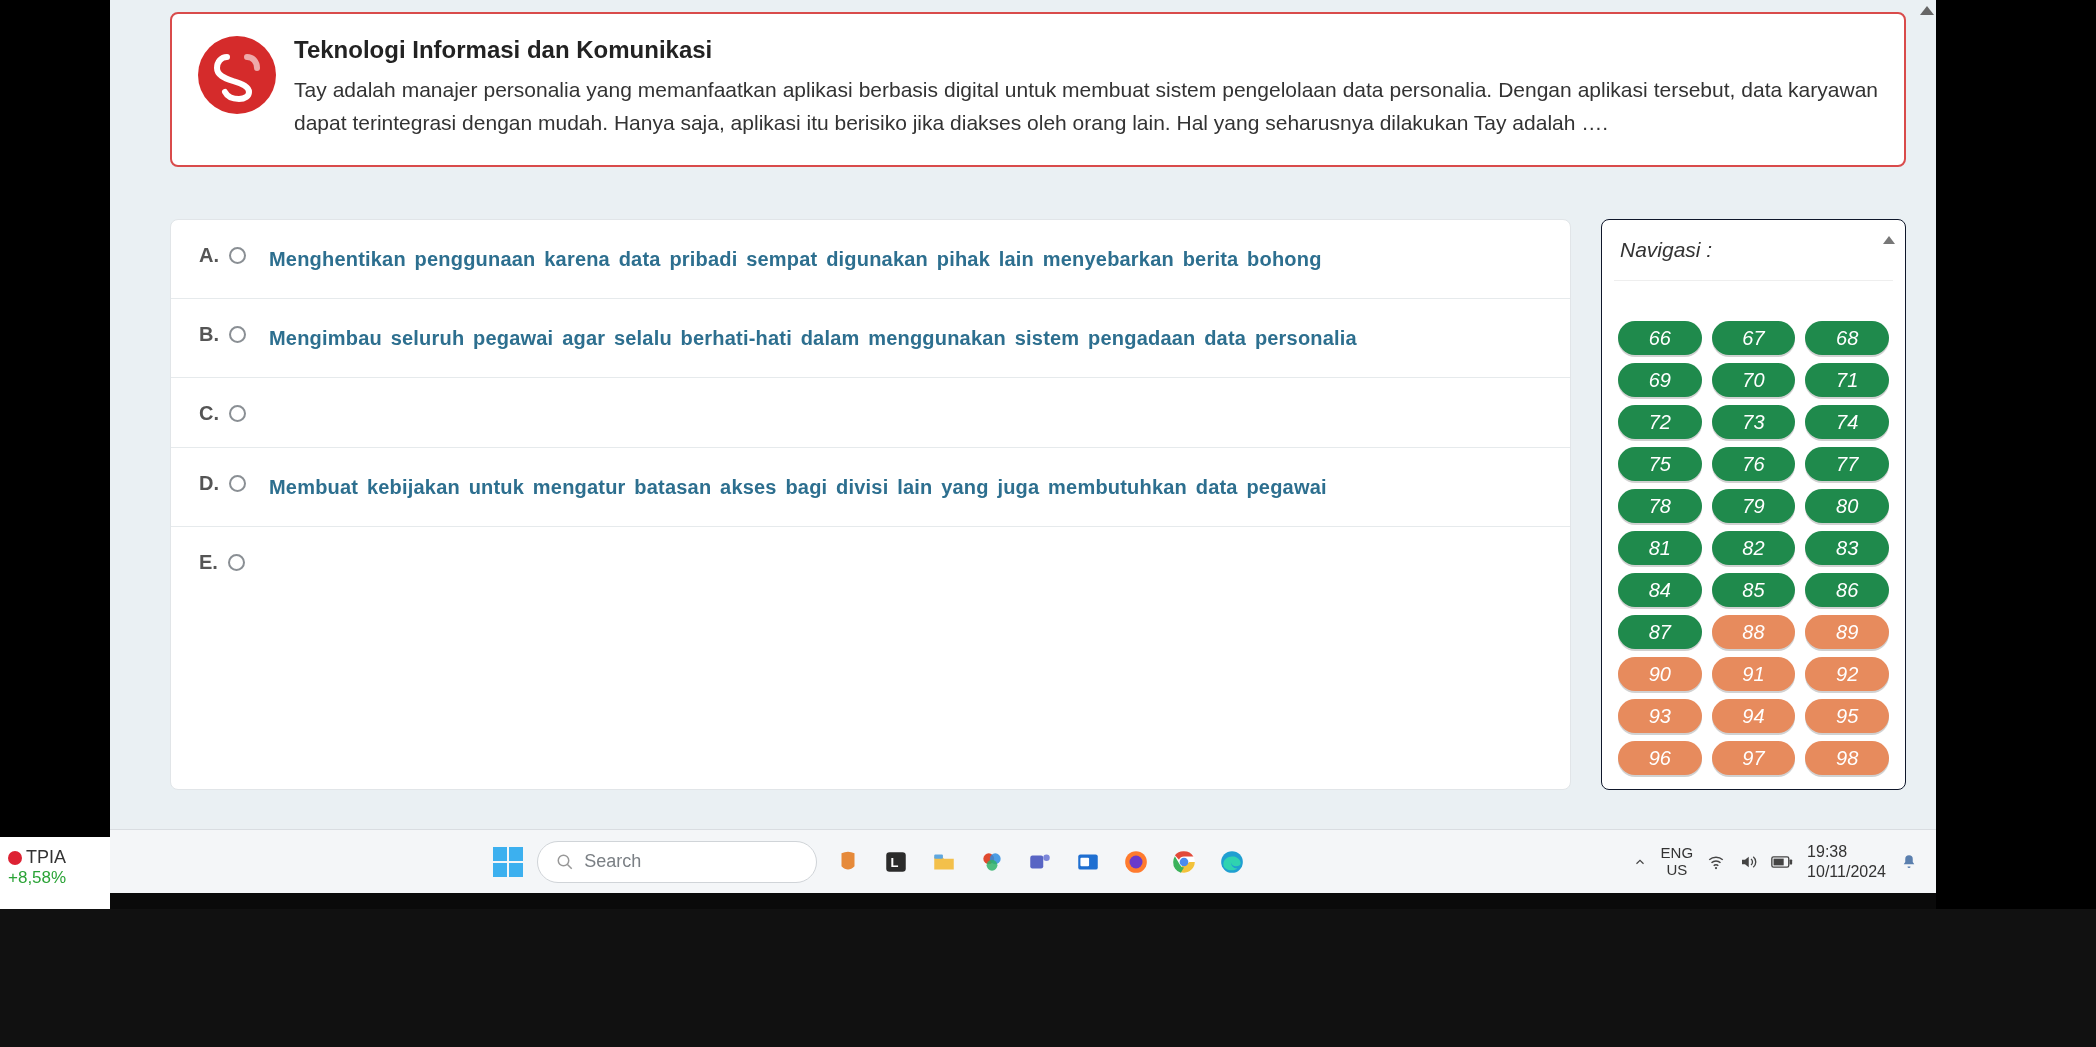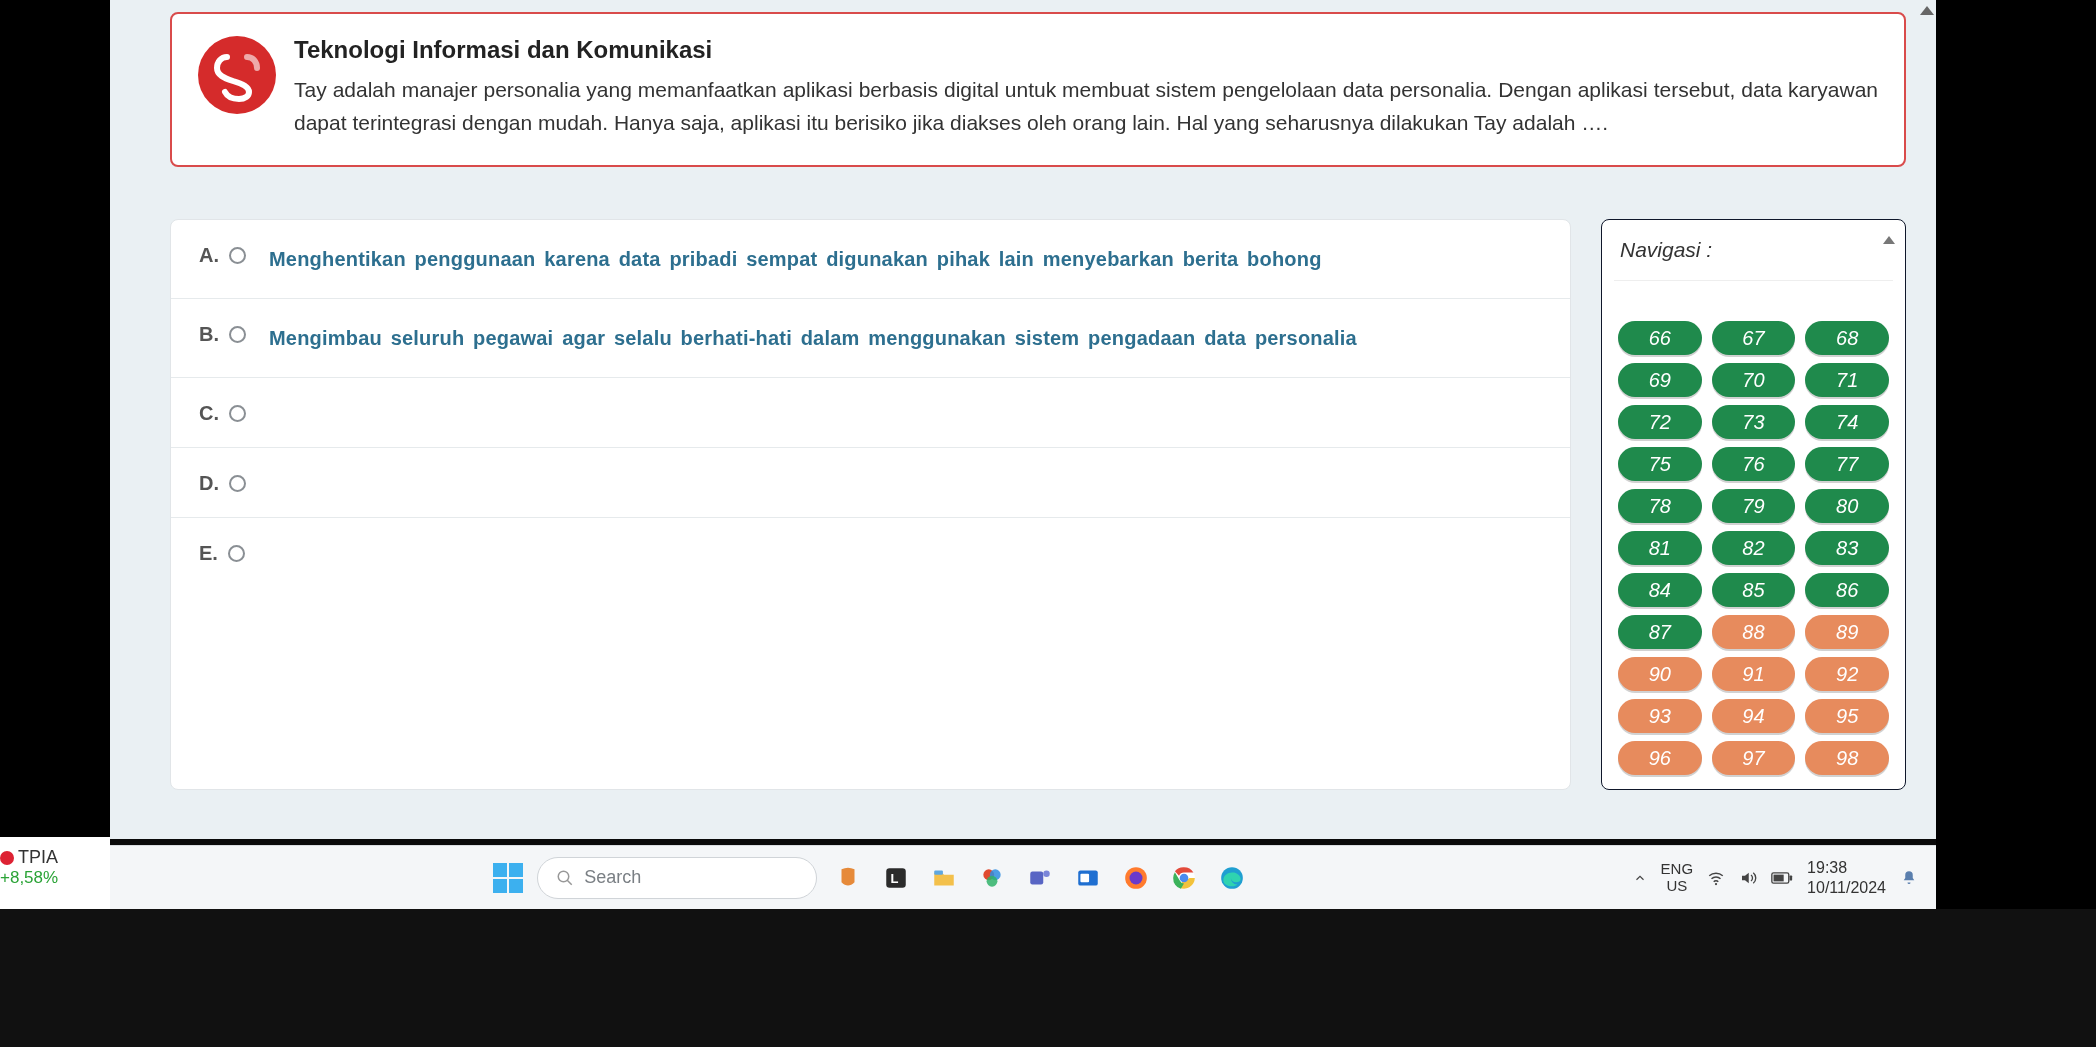--- a/index.html
+++ b/index.html
@@ -26,26 +26,26 @@
   .opt-text { flex: 1; font-size: 20px; font-weight: 600; color: #2d6f8f; line-height: 1.7; text-align: justify; letter-spacing: .2px; word-spacing: 3px; }
   
   .nav-col { flex: 0 0 305px; background: #fff; border: 1px solid #0f172a; border-radius: 8px; padding: 14px 12px; position: relative; font-style: italic; }
   .nav-title { font-size: 21px; color: #333; padding: 4px 6px 18px 6px; border-bottom: 1px solid #eee; }
   .nav-up { position: absolute; top: 16px; right: 10px; width: 0; height: 0; border-left: 6px solid transparent; border-right: 6px solid transparent; border-bottom: 8px solid #777; }
   .nav-grid { display: grid; grid-template-columns: repeat(3, 1fr); gap: 8px 10px; margin-top: 40px; padding: 0 4px; }
   .nav-pill { height: 34px; border-radius: 17px; display: flex; align-items: center; justify-content: center; font-size: 20px; font-weight: 500; color: #fff; cursor: pointer; box-shadow: 0 2px 0 rgba(0,0,0,.18); }
   .nav-pill.green  { background: #1f8a4c; }
   .nav-pill.orange { background: #e78b5d; }
   
-  .ticker { position: absolute; left: 0; bottom: 0; width: 110px; height: 72px; background: #fff; color: #222; font-size: 18px; padding: 10px 8px 0 0; }
+  .ticker { position: absolute; left: 0; bottom: 0; width: 110px; height: 72px; background: #fff; color: #222; font-size: 18px; padding: 10px 8px 0 8px; }
   .ticker .dot { display:inline-block; width:14px; height:14px; border-radius:50%; background:#d23; margin-right:4px; vertical-align:middle;}
   .ticker .t1 { color:#333; font-weight:500; }
   .ticker .t2 { color:#2aa336; font-size:17px; }
   
-  .taskbar { position: absolute; left: 110px; right: 160px; bottom: 0; height: 64px; background: #f4f6f8; border-top: 1px solid #d9dde1; display: flex; align-items: center; }
+  .taskbar { position: absolute; left: 110px; right: 160px; bottom: 16px; height: 64px; background: #f4f6f8; border-top: 1px solid #d9dde1; display: flex; align-items: center; }
   .tb-left { flex: 1; display: flex; align-items: center; justify-content: center; gap: 14px; }
   .start-btn { width: 30px; height: 30px; display: grid; grid-template-columns: 1fr 1fr; grid-template-rows: 1fr 1fr; gap: 2px; }
   .start-btn span:nth-child(1){background:#3cb0ef;} .start-btn span:nth-child(2){background:#3cb0ef;}
   .start-btn span:nth-child(3){background:#3cb0ef;} .start-btn span:nth-child(4){background:#3cb0ef;}
   .search-box { display:flex; align-items:center; gap:10px; background:#fff; border:1px solid #d0d4d8; border-radius:22px; height:42px; padding:0 18px; width:280px; }
   .search-box svg { width:18px; height:18px; opacity:.6; }
   .search-box span { font-size:18px; color:#7a7f84; }
   .tb-icon { width:34px; height:34px; border-radius:6px; display:flex; align-items:center; justify-content:center; }
   .tb-right { display:flex; align-items:center; gap:14px; padding-right:18px; font-size:15px; color:#333; }
   .lang { text-align:center; line-height:1.1; font-size:15px; }
@@ -101,20 +101,21 @@
               <div class="opt-letter">
                 <span>C.</span>
                 <span class="radio"></span>
               </div>
             </div>
             <div class="opt">
               <div class="opt-letter">
                 <span>D.</span>
                 <span class="radio"></span>
               </div>
+              <div class="opt-text">Membuat kebijakan untuk mengatur batasan akses bagi divisi lain yang juga membutuhkan data pegawai</div>
             </div>
             <div class="opt">
               <div class="opt-letter">
                 <span>E.</span>
                 <span class="radio"></span>
               </div>
             </div>
           </div>
 
         <div class="nav-col">

